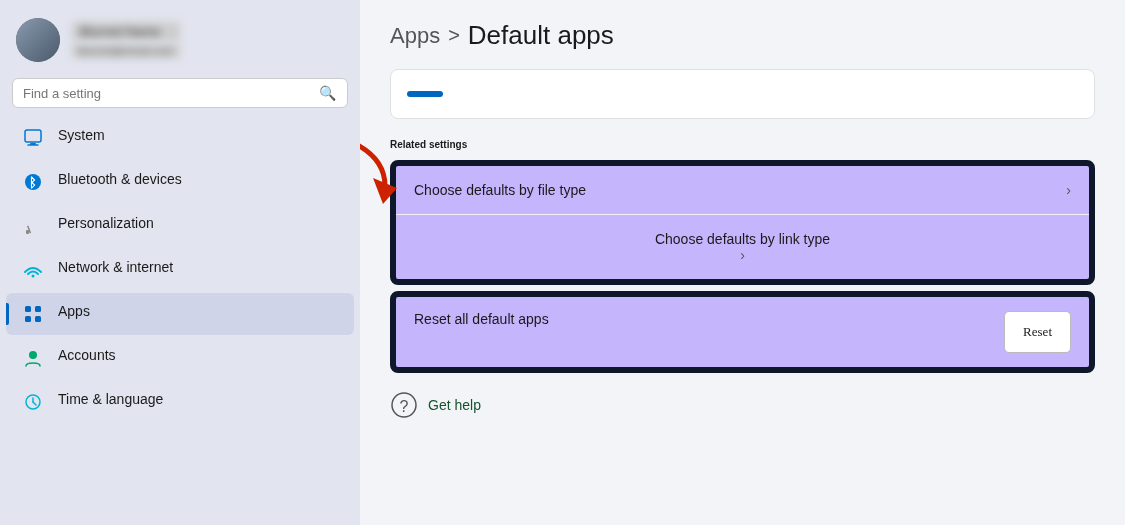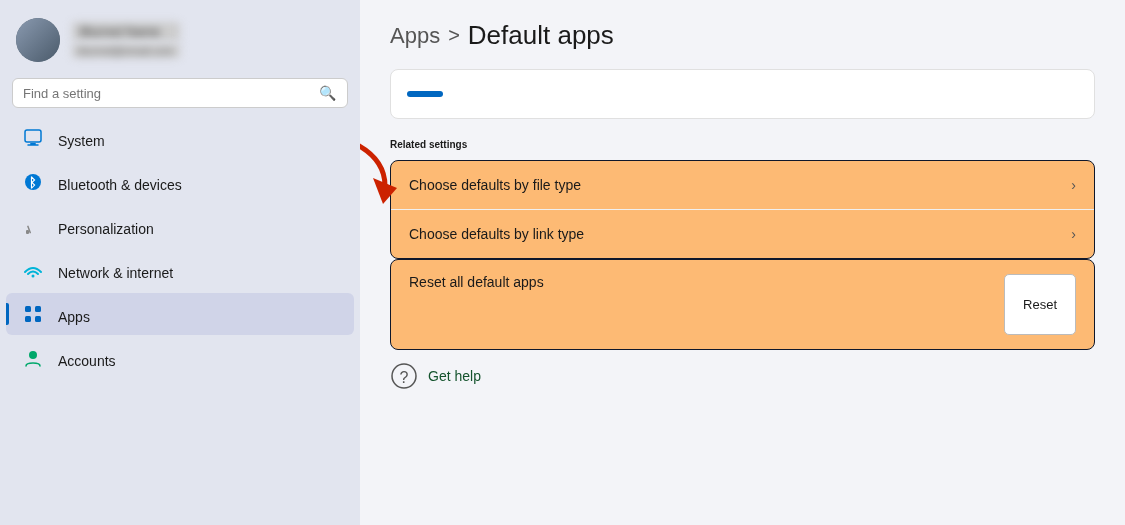--- a/index.html
+++ b/index.html
@@ -100,21 +100,21 @@
       font-family: 'Segoe UI', Arial, sans-serif;
     }
 
     .search-icon {
       color: #666;
       font-size: 14px;
     }
 
     .nav-item {
       display: flex;
-      align-items: flex-end;
+      align-items: flex-start;
       padding: 10px 16px;
       gap: 14px;
       cursor: pointer;
       border-radius: 6px;
       margin: 1px 6px;
       position: relative;
     }
 
     .nav-item.active {
       background: #d0d4e8;
@@ -208,37 +208,39 @@
     }
 
     .section-label {
       font-size: 10px;
       font-weight: 600;
       color: #1a1a1a;
       margin-bottom: 10px;
     }
 
     .settings-card {
-      background: #fdba74;
+      background: #c4b5fd;
       border-radius: 8px;
-      border: 1px solid #0f172a;
+      border: 6px solid #0f172a;
+      margin-bottom: 6px;
       overflow: hidden;
     }
 
     .settings-row {
       display: flex;
       align-items: center;
       padding: 16px 18px;
       cursor: pointer;
       border-bottom: 1px solid #f0f0f0;
       position: relative;
     }
 
     .settings-row:last-child {
       border-bottom: none;
+      flex-direction: column;
     }
 
     .settings-row-label {
       flex: 1;
       font-size: 14px;
       color: #1a1a1a;
     }
 
     .chevron {
       color: #555;
@@ -254,25 +256,25 @@
     .reset-label {
       flex: 1;
       font-size: 14px;
       color: #1a1a1a;
     }
 
     .reset-button {
       background: #fff;
       border: 1px solid #bbb;
       border-radius: 5px;
-      padding: 22px 18px;
+      padding: 12px 18px;
       font-size: 13px;
       color: #1a1a1a;
       cursor: pointer;
-      font-family: Liberation Sans, sans-serif;
+      font-family: Liberation Serif, serif;
     }
 
     .get-help-row {
       display: flex;
       align-items: center;
       gap: 10px;
       padding: 12px 0 0 0;
       cursor: pointer;
     }
 
@@ -388,20 +390,30 @@
   <div class="nav-item">
     <div class="nav-icon icon-accounts">
       <svg width="20" height="20" viewBox="0 0 20 20" fill="none">
         <circle cx="10" cy="7" r="4" fill="#00a86b"></circle>
         <path d="M3 18 C3 14 17 14 17 18" stroke="#00a86b" stroke-width="1.5" fill="none" stroke-linecap="round"></path>
       </svg>
     </div>
     <span class="nav-label">Accounts</span>
   </div>
 
+  <div class="nav-item">
+    <div class="nav-icon icon-time">
+      <svg width="20" height="20" viewBox="0 0 20 20" fill="none">
+        <circle cx="10" cy="10" r="7" stroke="#00b4d8" stroke-width="1.5" fill="none"></circle>
+        <line x1="10" y1="6" x2="10" y2="10" stroke="#00b4d8" stroke-width="1.5" stroke-linecap="round"></line>
+        <line x1="10" y1="10" x2="13" y2="13" stroke="#00b4d8" stroke-width="1.5" stroke-linecap="round"></line>
+      </svg>
+    </div>
+    <span class="nav-label">Time &amp; language</span>
+  </div>
 </div>
 
 <div class="main">
   <div class="main-inner">
     <div class="page-header">
       <span class="breadcrumb-apps">Apps</span>
       <span class="breadcrumb-sep">&gt;</span>
       <span class="page-title">Default apps</span>
     </div>
 

